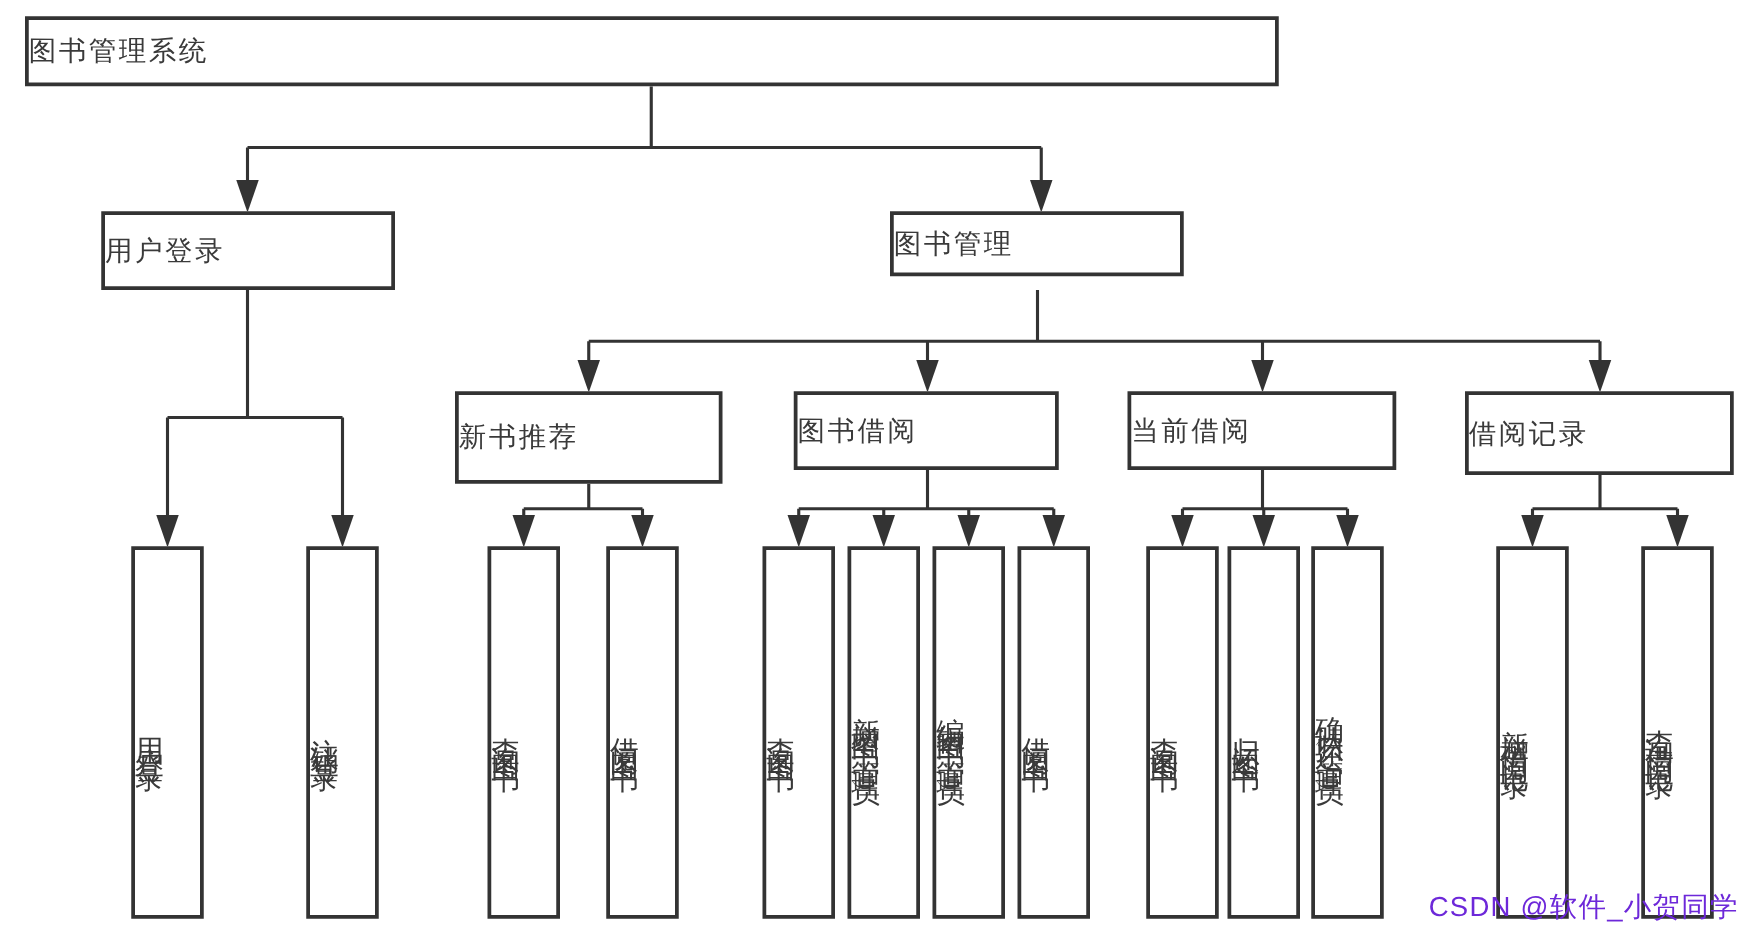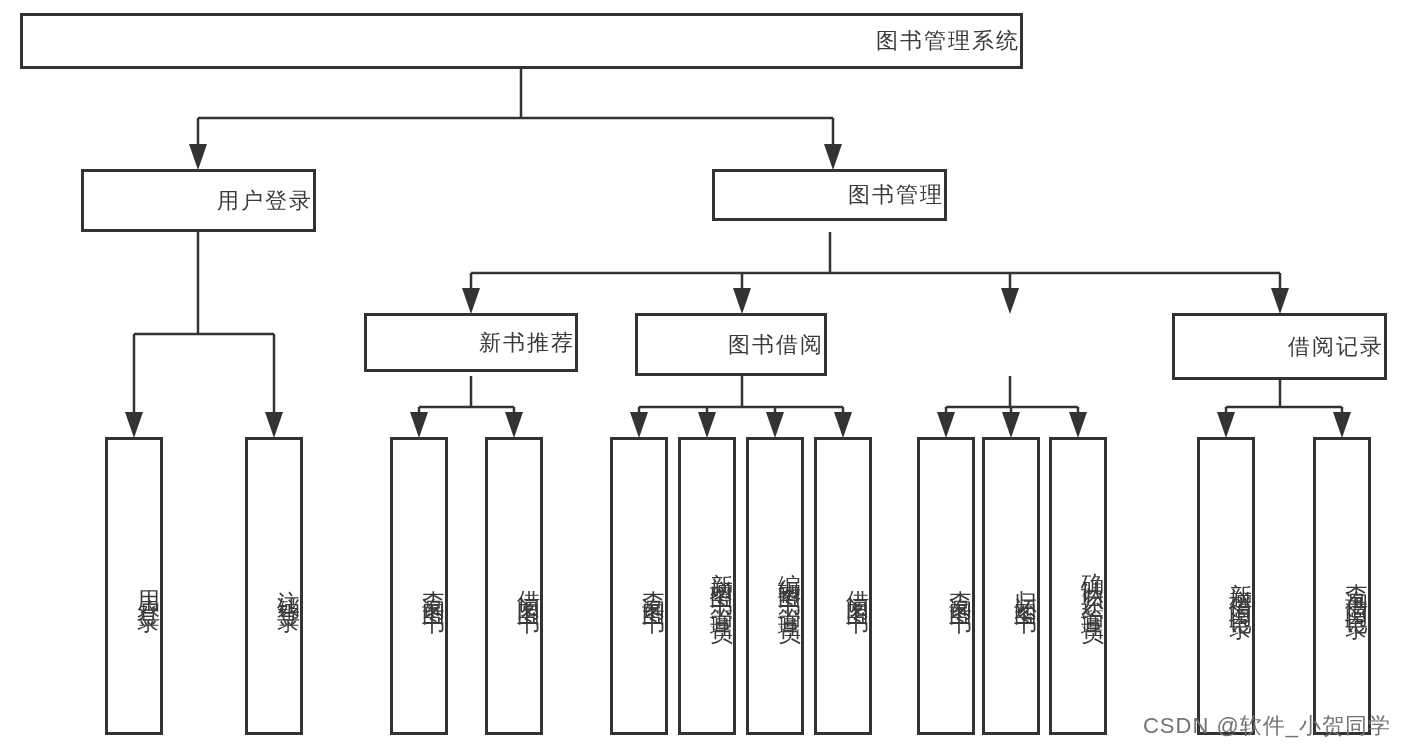--- a/index.html
+++ b/index.html
@@ -22,40 +22,40 @@
     width: 1405px;
     height: 747px;
   }
   .node {
     position: absolute;
     box-sizing: border-box;
     border: 3px solid #333333;
     background: #ffffff;
     display: flex;
     align-items: center;
-    justify-content: flex-end;
+    justify-content: flex-start;
     color: #3a3a3a;
   }
   .node .label {
     font-size: 22px;
     letter-spacing: 2px;
     white-space: nowrap;
   }
   .node.leaf .label {
     writing-mode: vertical-lr;
     font-size: 23px;
     letter-spacing: 7px;
     line-height: 1;
   }
   .watermark {
     position: absolute;
     right: 14px;
     bottom: 6px;
     font-size: 22px;
-    color: #737373;
+    color: #6d28d9;
     letter-spacing: 1px;
     white-space: nowrap;
   }
 </style>
 </head>
 <body>
 
 <div class="canvas">
 
   <svg class="connectors" width="1405" height="747" viewBox="0 0 1405 747" stroke="#333333" stroke-width="2.5" fill="#333333">
@@ -124,25 +124,28 @@
     <span class="label">图书管理系统</span>
   </div>
 
   <div class="node" style="left:81px; top:169px; width:235px; height:63px">
     <span class="label">用户登录</span>
   </div>
   <div class="node" style="left:712px; top:169px; width:235px; height:52px">
     <span class="label">图书管理</span>
   </div>
 
-  <div class="node" style="left:364px; top:313px; width:214px; height:59px">
+  <div class="node" style="left:364px; top:313px; width:214px; height:74px">
     <span class="label">新书推荐</span>
   </div>
-  <div class="node" style="left:635px; top:313px; width:192px; height:63px">
+  <div class="node" style="left:635px; top:313px; width:212px; height:63px">
     <span class="label">图书借阅</span>
+  </div>
+  <div class="node" style="left:902px; top:313px; width:215px; height:63px">
+    <span class="label">当前借阅</span>
   </div>
   <div class="node" style="left:1172px; top:313px; width:215px; height:67px">
     <span class="label">借阅记录</span>
   </div>
 
   <div class="node leaf" style="left:105px; top:437px; width:58px; height:298px">
     <span class="label">用户登录</span>
   </div>
   <div class="node leaf" style="left:245px; top:437px; width:58px; height:298px">
     <span class="label">注销登录</span>

